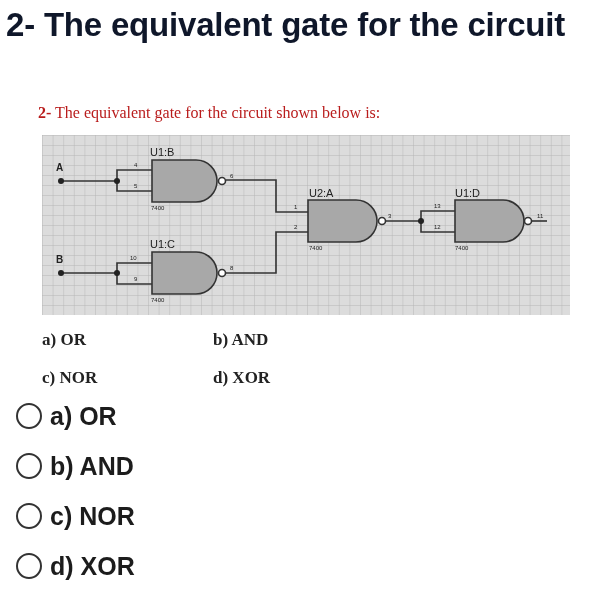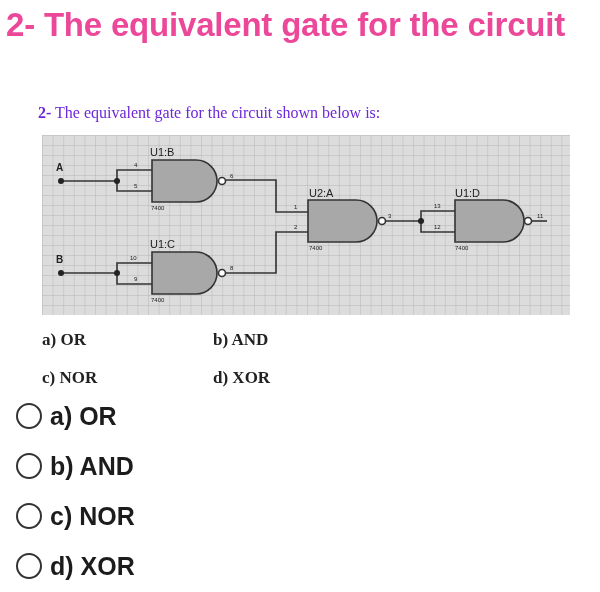--- a/index.html
+++ b/index.html
@@ -1,24 +1,24 @@
 <!DOCTYPE html>
 <html><head>
   <meta charset="utf-8">
   <style>
     html, body { margin: 0; padding: 0; background: #ffffff; }
     body { width: 600px; height: 592px; position: relative; overflow: hidden; color: #1a1a1a; }
     .title {
       position: absolute; left: 6px; top: 4px; width: 594px;
       font-family: "Liberation Sans", sans-serif; font-weight: bold;
-      font-size: 33px; line-height: 42px; letter-spacing: -0.2px; color: #ec4899;
+      font-size: 33px; line-height: 42px; letter-spacing: -0.2px; color: #0f172a;
     }
     .subtitle {
       position: absolute; left: 38px; top: 104px;
-      font-family: "Liberation Serif", serif; font-size: 16px; color: #6d28d9;
+      font-family: "Liberation Serif", serif; font-size: 16px; color: #b91c1c;
     }
     .subtitle b { font-weight: bold; }
     .diagram { position: absolute; left: 0; top: 0; }
     .opt-text {
       position: absolute; font-family: "Liberation Serif", serif; font-weight: bold;
       font-size: 17px; color: #222;
     }
     .radio-row {
       position: absolute; left: 16px; height: 34px; display: flex; align-items: center; cursor: pointer;
     }

